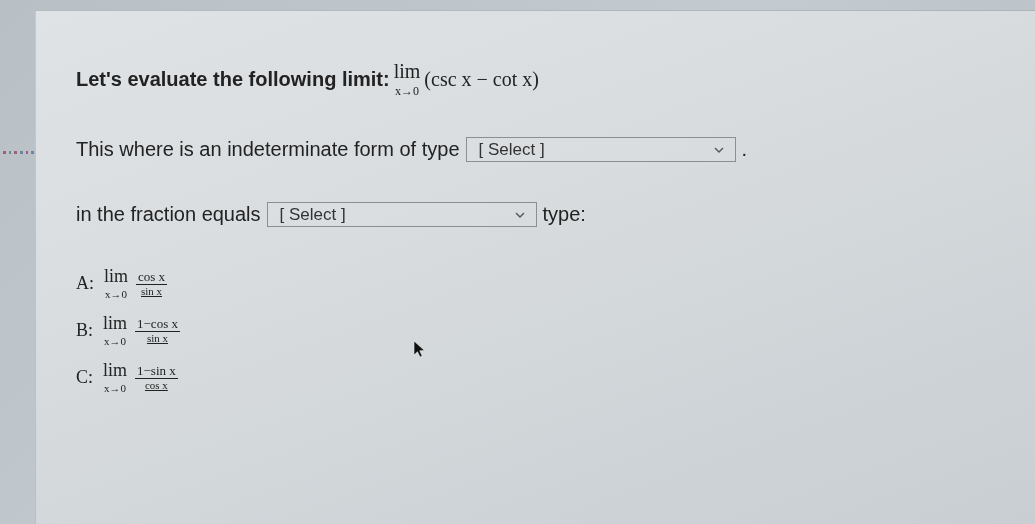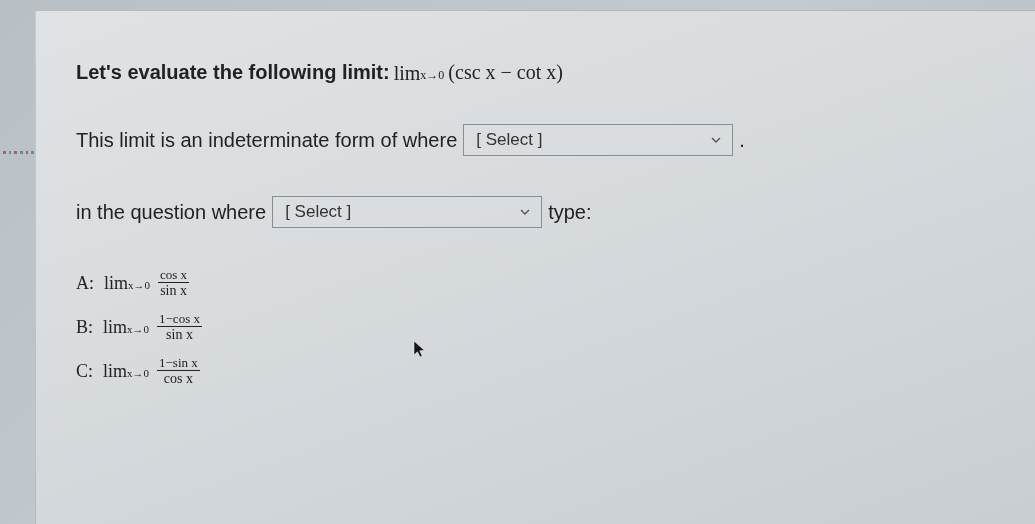--- a/index.html
+++ b/index.html
@@ -29,45 +29,46 @@
       margin-bottom: 40px;
       display: flex;
       align-items: center;
       flex-wrap: wrap;
     }
     .line.tight { margin-bottom: 18px; }
     .bold { font-weight: 700; }
     .math { font-family: 'Times New Roman', serif; }
     .limit {
       display: inline-flex;
+      flex-direction: column;
       align-items: center;
       line-height: 1;
       margin: 0 4px;
       vertical-align: middle;
     }
     .limit .top { font-size: 20px; }
     .limit .bot { font-size: 12px; margin-top: 4px; }
     .frac {
       display: inline-flex;
       flex-direction: column;
       align-items: center;
       line-height: 1;
       margin: 0 4px;
       vertical-align: middle;
       text-align: center;
     }
     .frac .num { font-size: 13px; padding: 0 2px 1px 2px; border-bottom: 1px solid #222; }
-    .frac .den { font-size: 14px; padding: 1px 2px 0 2px; }
+    .frac .den { font-size: 11px; padding: 1px 2px 0 2px; text-decoration: underline; }
     .select-box {
       display: inline-flex;
       align-items: center;
       justify-content: space-between;
       border: 1px solid #8a8f93;
       background: rgba(255,255,255,0.05);
-      height: 32px;
+      height: 25px;
       padding: 0 10px 0 12px;
       margin: 0 6px;
       font-size: 17px;
       color: #333;
       min-width: 260px;
     }
     .select-box .chev {
       margin-left: 10px;
       flex-shrink: 0;
     }
@@ -125,33 +126,33 @@
     <span class="math limit">
       <span class="top">lim</span>
       <span class="bot">x→0</span>
     </span>
     <span class="math">
       <span>(</span><span>csc x</span><span> − </span><span>cot x</span><span>)</span>
     </span>
   </div>
 
   <div class="line">
-    <span>This limit is an indeterminate form of where</span>
+    <span>This where is an indeterminate form of type</span>
     <span class="select-box wide">
       <span>[ Select ]</span>
       <svg class="chev" width="12" height="12" viewBox="0 0 12 12">
           <path d="M2 4 L6 8 L10 4" fill="none" stroke="#555" stroke-width="1.4"></path>
         </svg>
     </span>
     <span>.</span>
   </div>
 
 
   <div class="line">
-    <span>in the question where</span>
+    <span>in the fraction equals</span>
     <span class="select-box wide">
       <span>[ Select ]</span>
       <svg class="chev" width="12" height="12" viewBox="0 0 12 12">
           <path d="M2 4 L6 8 L10 4" fill="none" stroke="#555" stroke-width="1.4"></path>
         </svg>
     </span>
     <span>type:</span>
   </div>
 
   <div class="options">

